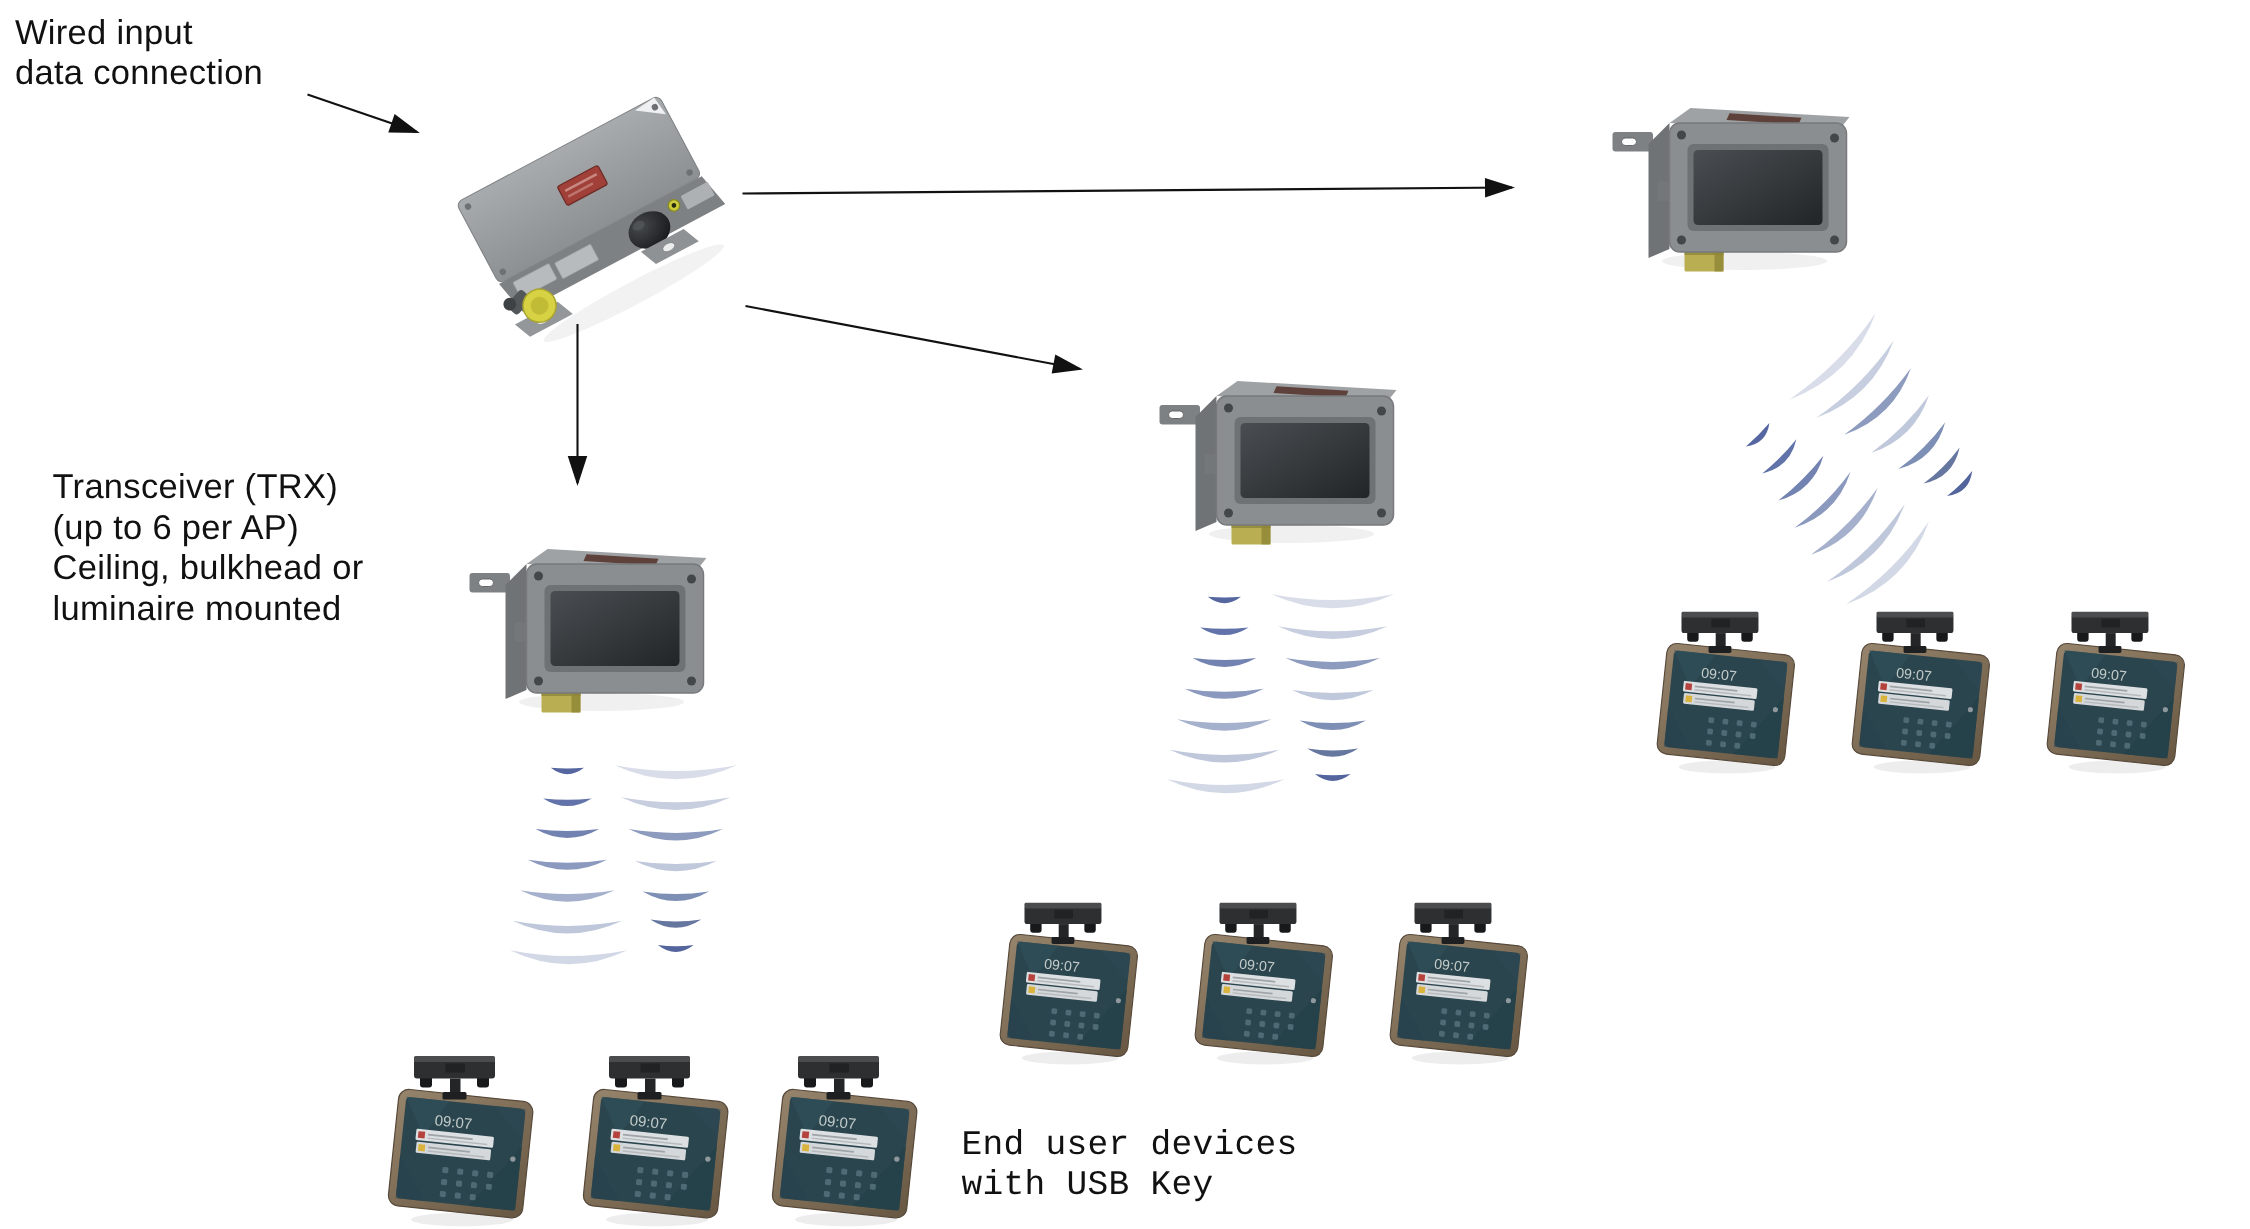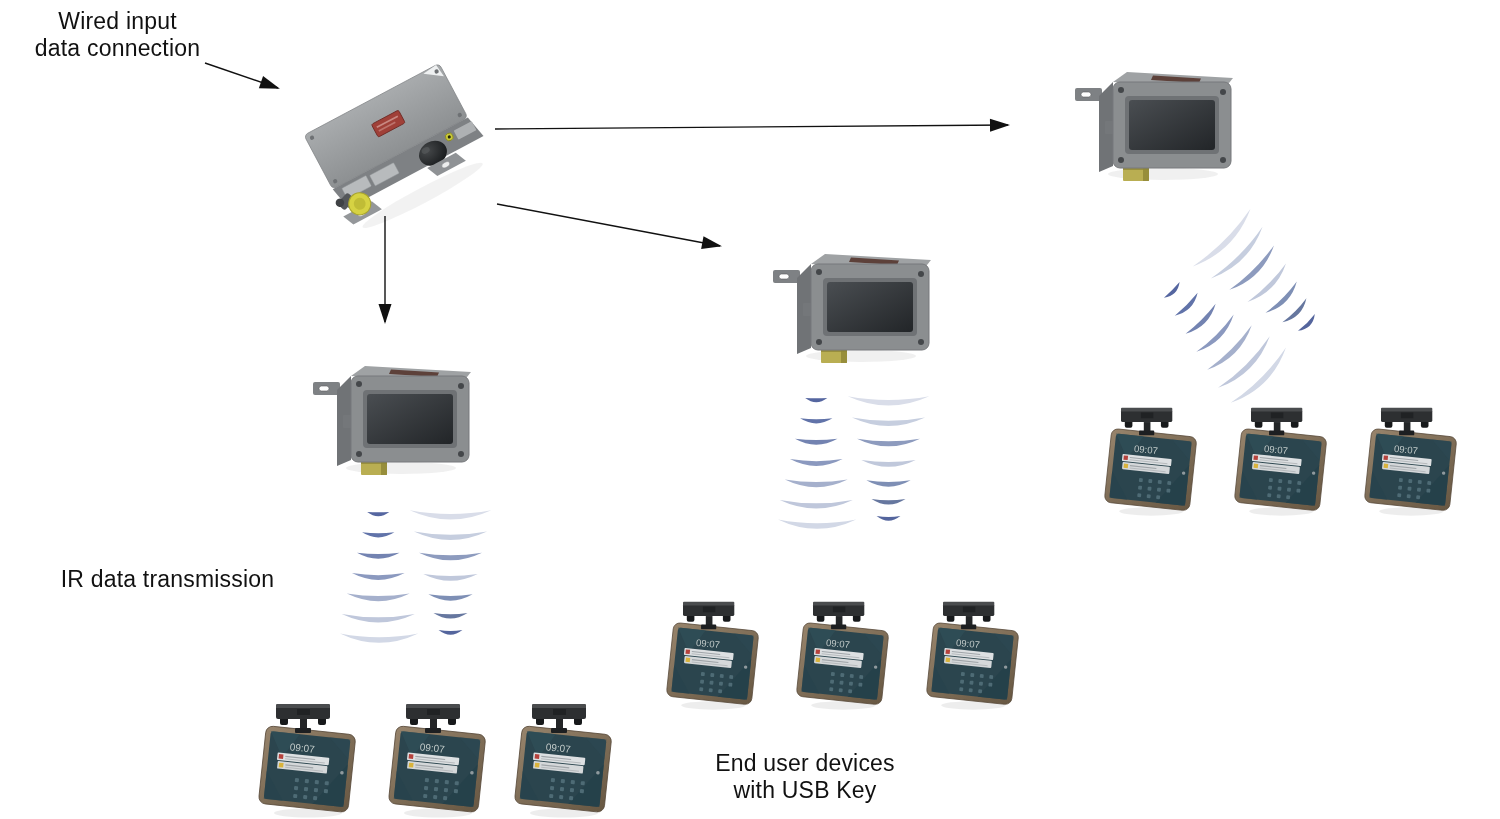--- a/index.html
+++ b/index.html
@@ -13,29 +13,29 @@
   }
   .stage svg.canvas {
     position: absolute;
     left: 0; top: 0;
   }
   .lbl {
     position: absolute;
     color: #111111;
     font-size: 23px;
     line-height: 27px;
-    text-align: center;
+    text-align: left;
     white-space: pre-line;
     letter-spacing: 0.2px;
   }
   .lbl-wired      { left:  10px; top:   8px; width: 215px; }
   .lbl-ap         { left: 255px; top:   5px; width: 260px; }
   .lbl-trx        { left:  35px; top: 311px; width: 255px; }
   .lbl-ir         { left:  35px; top: 566px; width: 265px; }
-  .lbl-enduser    { left: 675px; top: 750px; width: 260px; }
+  .lbl-enduser    { left: 641px; top: 750px; width: 260px; font-family: Liberation Mono, monospace; }
 </style>
 </head>
 <body>
 
 <div class="stage">
 
   <svg class="canvas" width="1500" height="819" viewBox="0 0 1500 819">
     <defs>
       <linearGradient id="gradWin" x1="0" y1="0" x2="1" y2="1">
         <stop offset="0" stop-color="#4a4e52"></stop>
@@ -194,16 +194,19 @@
     <use href="#sym-tablet" transform="translate(794,598) scale(0.95)"></use>
     <use href="#sym-tablet" transform="translate(924,598) scale(0.95)"></use>
 
     <use href="#sym-tablet" transform="translate(1102,404) scale(0.95)"></use>
     <use href="#sym-tablet" transform="translate(1232,404) scale(0.95)"></use>
     <use href="#sym-tablet" transform="translate(1362,404) scale(0.95)"></use>
   </svg>
 
   <div class="lbl lbl-wired">Wired input
 data connection</div>
-  <div class="lbl lbl-ir">IR data transmission</div>
+  <div class="lbl lbl-trx">Transceiver (TRX)
+(up to 6 per AP)
+Ceiling, bulkhead or
+luminaire mounted</div>
   <div class="lbl lbl-enduser">End user devices
 with USB Key</div>
 </div>
 
 </body></html>

